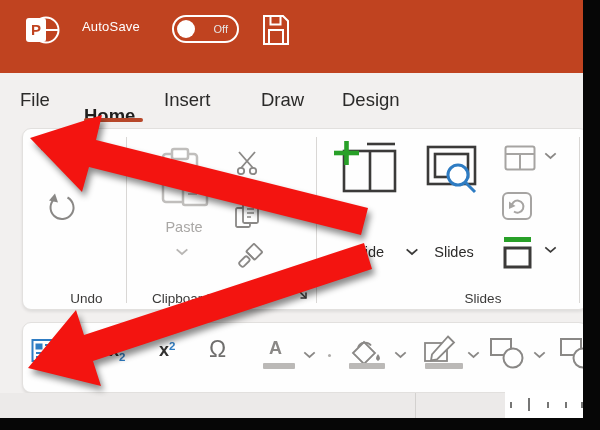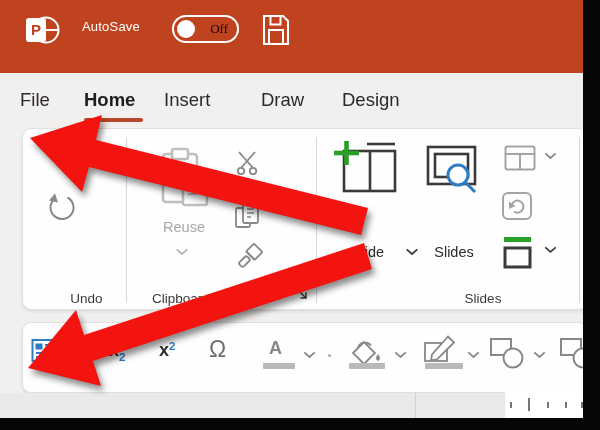--- a/index.html
+++ b/index.html
@@ -10,27 +10,27 @@
   .abs { position:absolute; }
 
   
   .titlebar { position:absolute; left:0; top:0; width:583px; height:73px; background:var(--titlebar,#C04320); }
   .pp-logo { position:absolute; left:24px; top:12px; width:38px; height:36px; }
   .pp-logo .pp-p { position:absolute; left:4px; top:8px; width:16px; height:20px; color:var(--titlebar,#C04320);
        font-size:15px; font-weight:bold; text-align:center; line-height:20px; }
   .autosave-label { position:absolute; left:82px; top:19px; color:#fff; font-size:13px; letter-spacing:.2px; }
   .toggle { position:absolute; left:172px; top:15px; width:67px; height:28px; border:2px solid #fff; border-radius:15px; }
   .toggle .knob { position:absolute; left:3px; top:3px; width:18px; height:18px; border-radius:50%; background:#fff; }
-  .toggle .off { position:absolute; right:9px; top:3px; color:#000000; font-size:13px; line-height:18px;font-family:Liberation Serif, serif; }
+  .toggle .off { position:absolute; right:9px; top:3px; color:#e5e5e5; font-size:11px; line-height:18px; }
   .save-btn { position:absolute; left:262px; top:14px; width:28px; height:32px; }
 
   
   .tabsrow { position:absolute; left:0; top:73px; width:583px; height:37px; }
   .tab { position:absolute; top:16px; font-size:18.5px; color:#2B2A29; white-space:nowrap; cursor:default; }
-  .tab.active { font-weight:bold; color:#1F1E1D; }
+  .tab.active { font-weight:bold; color:#1F1E1D;margin-top:16px; }
   .tab-underline { position:absolute; left:84px; top:45px; width:59px; height:3.5px; border-radius:2px;
        background:var(--tab-underline,#B7472A); }
 
   
   .card { position:absolute; background:#FEFEFE; border:1px solid #E2E0DE; border-radius:9px;
        box-shadow:0 2px 3px rgba(0,0,0,.08); }
   .ribbon-card { left:22px; top:128px; width:566px; height:182px; }
   .toolbar-card { left:22px; top:322px; width:566px; height:71px; overflow:hidden; }
 
   .vdiv { position:absolute; width:1px; background:#D9D7D5; }
@@ -121,21 +121,21 @@
       <div class="abs" style="left:136px;top:18px">
         <svg width="54" height="62" viewBox="0 0 54 62">
           <rect x="4" y="7" width="34" height="48" rx="3" fill="none" stroke="#C0BEBC" stroke-width="2.5"></rect>
           <rect x="13" y="2" width="16" height="10" rx="2" fill="#fff" stroke="#C0BEBC" stroke-width="2.5"></rect>
           <rect x="24" y="26" width="24" height="32" rx="2" fill="#fff" stroke="#C0BEBC" stroke-width="2.5"></rect>
           <line x1="29" y1="35" x2="43" y2="35" stroke="#C0BEBC" stroke-width="2"></line>
           <line x1="29" y1="41" x2="43" y2="41" stroke="#C0BEBC" stroke-width="2"></line>
           <line x1="29" y1="47" x2="38" y2="47" stroke="#C0BEBC" stroke-width="2"></line>
         </svg>
       </div>
-      <div class="btn-label disabled-label" style="left:116px;top:88px;width:90px">Reuse</div>
+      <div class="btn-label disabled-label" style="left:116px;top:88px;width:90px">Paste</div>
       <div class="chev" style="left:152px;top:119px">
         <svg width="14" height="8" viewBox="0 0 10 6">
             <polyline points="1,1 5,4.5 9,1" fill="none" stroke="#B8B6B4" stroke-width="1.4"></polyline>
           </svg>
       </div>
       <div class="abs" style="left:211px;top:21px">
         <svg width="26" height="26" viewBox="0 0 26 26">
           <line x1="5" y1="2" x2="19" y2="18" stroke="#8A8886" stroke-width="1.8"></line>
           <line x1="21" y1="2" x2="7" y2="18" stroke="#8A8886" stroke-width="1.8"></line>
           <circle cx="7" cy="21" r="3.2" fill="none" stroke="#8A8886" stroke-width="1.8"></circle>

